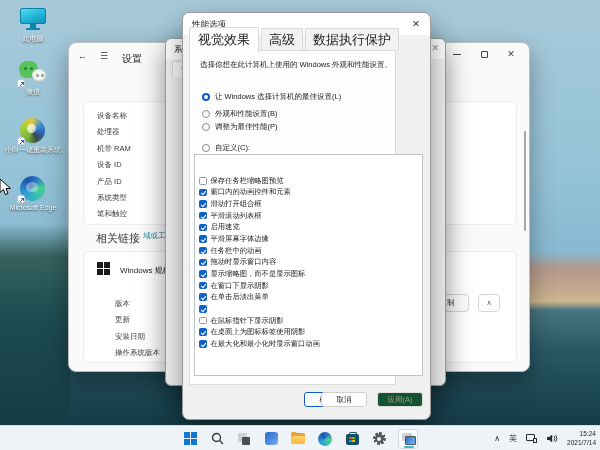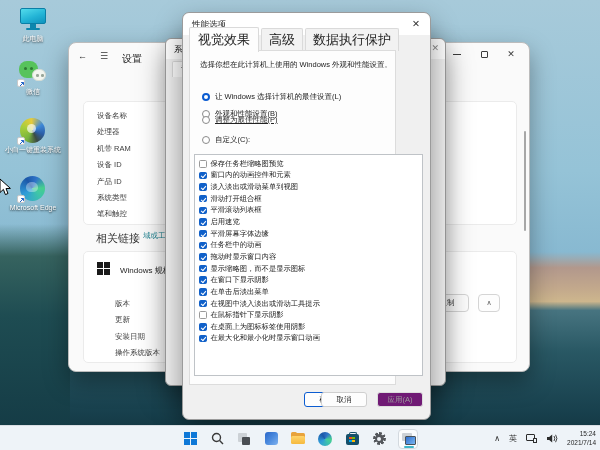--- a/index.html
+++ b/index.html
@@ -68,28 +68,28 @@
   #perf .title { position:absolute; left:9px; top:6px; font-size:8.5px; color:#1a1a1a; }
   #perf .xbtn { position:absolute; right:7px; top:5px; font-size:9.5px; color:#333; width:14px; text-align:center; }
   .tabstrip { position:absolute; left:6px; top:24px; height:14px; display:flex; align-items:flex-end; }
   .tab { padding:2px 7px 2px; font-size:13px; color:#222; background:#f2f2f2; border:1px solid #dadada; border-bottom:none; border-radius:2px 2px 0 0; margin-right:2px; white-space:nowrap; }
   .tab.active { background:#fdfdfd; padding:3px 8px; position:relative; z-index:2; top:1px; }
   #perf .page { position:absolute; left:6px; top:37px; width:207px; height:335px; background:#fdfdfd; border:1px solid #dcdcdc; }
   #perf .desc { position:absolute; left:10px; top:9px; font-size:7.5px; color:#222; white-space:nowrap; }
   .radio-row { position:absolute; left:12px; display:flex; align-items:center; gap:5px; font-size:7.5px; color:#222; white-space:nowrap; }
   .radio { width:8px; height:8px; border-radius:50%; border:1px solid #8a8a8a; background:#fff; flex:0 0 auto; }
   .radio.on { border:2.5px solid #0b5cd1; }
-  #listbox { position:absolute; left:4px; top:103px; width:229px; height:222px; background:#fff; border:1px solid #bfc3c7; overflow:hidden; padding-top:3px; }
+  #listbox { position:absolute; left:4px; top:103px; width:229px; height:222px; background:#fff; border:1px solid #bfc3c7; overflow:hidden; padding-top:20px; }
   .cbrow { height:11.65px; display:flex; align-items:center; gap:4px; padding-left:4px; font-size:7.3px; color:#222; white-space:nowrap; }
   .cb { width:7.5px; height:7.5px; border:1px solid #9a9a9a; border-radius:1.5px; background:#fff; flex:0 0 auto; position:relative; }
   .cb.on { background:#1060c9; border-color:#1060c9; }
   .cb.on::after { content:""; position:absolute; left:1.3px; top:1.6px; width:3.6px; height:1.8px; border-left:1px solid #fff; border-bottom:1px solid #fff; transform:rotate(-48deg); }
   .dlg-btn { position:absolute; top:379px; width:46px; height:15px; background:#fdfdfd; border:1px solid #cfcfcf; border-radius:3px; font-size:7.5px; color:#1b1b1b; display:flex; align-items:center; justify-content:center; }
   .dlg-btn.primary { border:1.5px solid #0b5cd1;margin-left:39px; }
-  .dlg-btn.disabled { color:#9c9c9c; background:#701a75; border-color:#dedede; }
+  .dlg-btn.disabled { color:#9c9c9c; background:#14532d; border-color:#dedede; }
 
   
   #taskbar { left:0; top:425px; width:600px; height:25px; background:#eef3f8; border-top:1px solid #d9dee3; }
   .tb-center { position:absolute; left:182px; top:0; height:25px; display:flex; align-items:center; gap:11px; }
   .tb-ico { width:16px; height:16px; position:relative; display:flex; align-items:center; justify-content:center; }
   .start-logo { display:grid; grid-template-columns:6px 6px; grid-template-rows:6px 6px; gap:1px; }
   .start-logo div { background:#0f78d7; }
   .tv-back { position:absolute; left:2px; top:2px; width:9px; height:9px; background:#ccd1d6; border-radius:1px; }
   .tv-front { position:absolute; left:6px; top:6px; width:8px; height:8px; background:#4a4e53; border-radius:1px; }
   .widgets { width:13px; height:13px; border-radius:3px; background:linear-gradient(135deg,#2a66c8 0%,#4b8ade 50%,#7fb1ee 100%); }
@@ -247,44 +247,40 @@
       <div class="desc">选择你想在此计算机上使用的 Windows 外观和性能设置。</div>
 
       <div class="radio-row" style="top:41px;">
         <div class="radio on"></div>
         <span>让 Windows 选择计算机的最佳设置(L)</span>
       </div>
       <div class="radio-row" style="top:58px;">
         <div class="radio"></div>
         <span>外观和性能设置(B)</span>
       </div>
-      <div class="radio-row" style="top:64px;text-decoration:underline;">
+      <div class="radio-row" style="top:71px;">
         <div class="radio"></div>
         <span>调整为最佳性能(P)</span>
       </div>
-      <div class="radio-row" style="top:84px;text-align:right;">
+      <div class="radio-row" style="top:92px;text-align:right;">
         <div class="radio"></div>
         <span>自定义(C):</span>
       </div>
 
       <div id="listbox">
         <div class="cbrow">
             <div class="cb"></div>
             <span>保存任务栏缩略图预览</span>
           </div>
         <div class="cbrow">
             <div class="cb on"></div>
             <span>窗口内的动画控件和元素</span>
           </div>
         <div class="cbrow">
             <div class="cb on"></div>
-            <span>淡入淡出或滑动菜单到视图</span>
-          </div>
-        <div class="cbrow">
-            <div class="cb on"></div>
             <span>滑动打开组合框</span>
           </div>
         <div class="cbrow">
             <div class="cb on"></div>
             <span>平滑滚动列表框</span>
           </div>
         <div class="cbrow">
             <div class="cb on"></div>
             <span>启用速览</span>
           </div>
@@ -307,21 +303,20 @@
         <div class="cbrow">
             <div class="cb on"></div>
             <span>在窗口下显示阴影</span>
           </div>
         <div class="cbrow">
             <div class="cb on"></div>
             <span>在单击后淡出菜单</span>
           </div>
         <div class="cbrow">
             <div class="cb on"></div>
-            <span>在视图中淡入淡出或滑动工具提示</span>
           </div>
         <div class="cbrow">
             <div class="cb"></div>
             <span>在鼠标指针下显示阴影</span>
           </div>
         <div class="cbrow">
             <div class="cb on"></div>
             <span>在桌面上为图标标签使用阴影</span>
           </div>
         <div class="cbrow">

